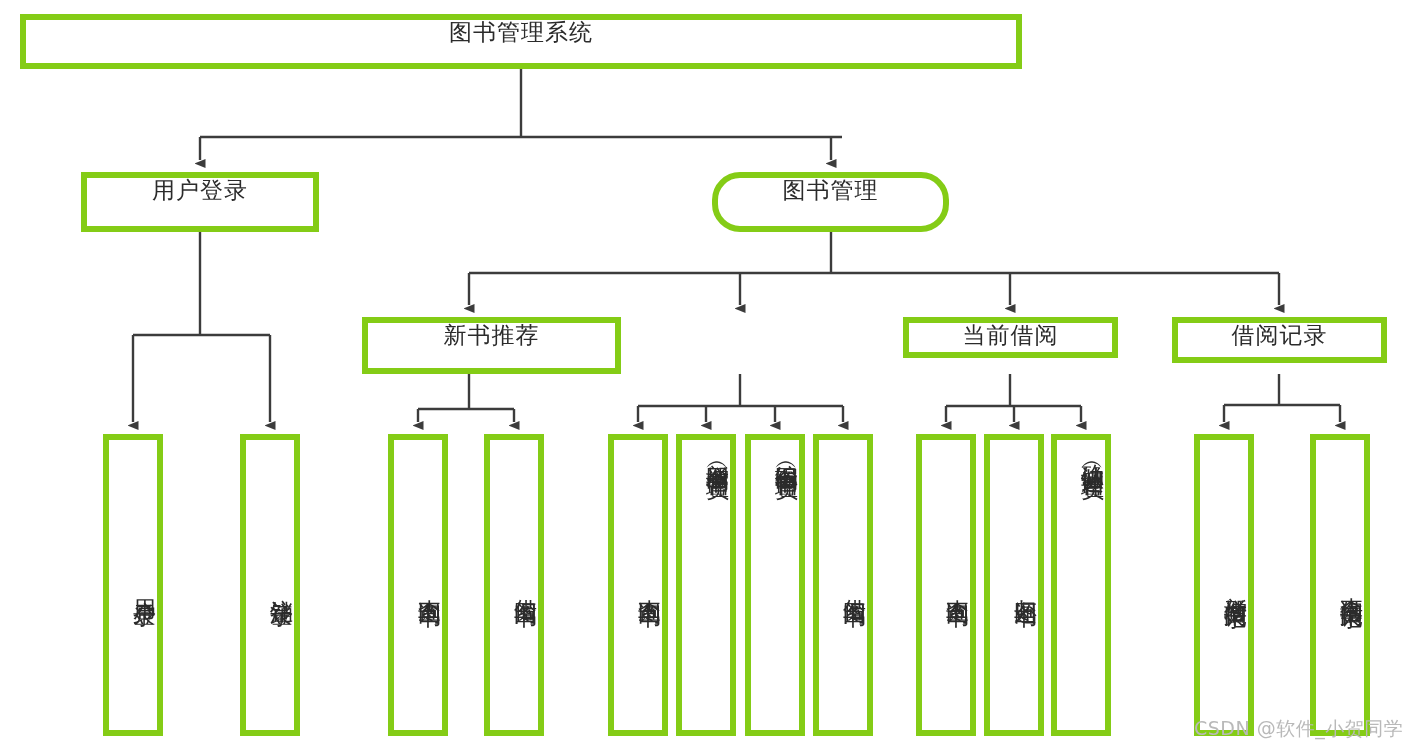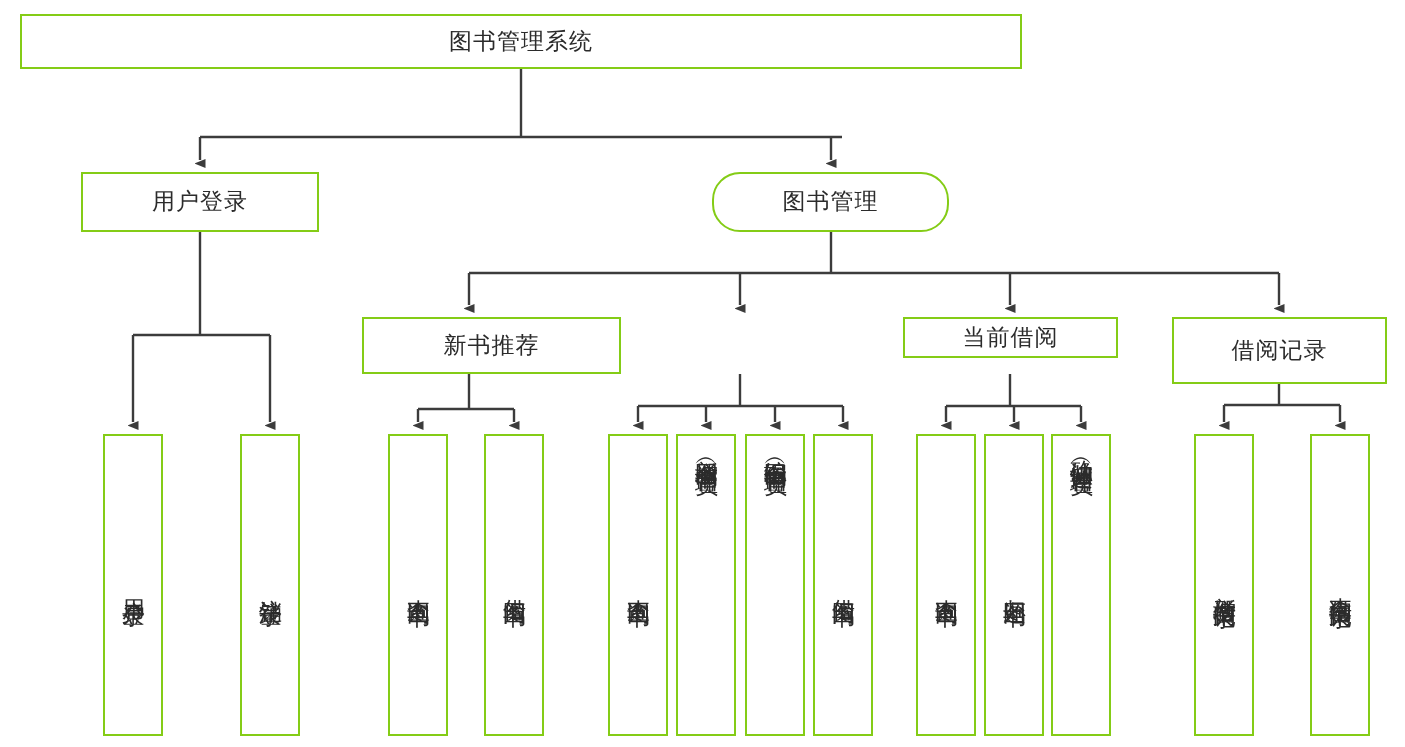--- a/index.html
+++ b/index.html
@@ -20,24 +20,23 @@
   svg.diagram-canvas {
     position: absolute;
     left: 0;
     top: 0;
     width: 1405px;
     height: 747px;
   }
   .node-box {
     position: absolute;
     box-sizing: border-box;
-    border: 2px solid #84cc16;
+    border: 6px solid #84cc16;
     background: #ffffff;
     display: flex;
-    align-items: center;
     justify-content: center;
     color: #2b2b2b;
   }
   .node-box.horizontal {
     font-size: 23px;
     letter-spacing: 1px;
     line-height: 1.1;
   }
   .node-box.vertical {
     writing-mode: vertical-rl;
@@ -137,21 +136,21 @@
   <div class="node-box horizontal" style="left:712px; top:172px; width:237px; height:60px;border-radius:28px;">
     <span>图书管理</span>
   </div>
 
   <div class="node-box horizontal" style="left:362px; top:317px; width:259px; height:57px;">
     <span>新书推荐</span>
   </div>
   <div class="node-box horizontal" style="left:903px; top:317px; width:215px; height:41px;">
     <span>当前借阅</span>
   </div>
-  <div class="node-box horizontal" style="left:1172px; top:317px; width:215px; height:67px;">
+  <div class="node-box horizontal" style="left:1172px; top:317px; width:215px; height:46px;">
     <span>借阅记录</span>
   </div>
 
   <div class="node-box vertical" style="left:103px; top:434px; width:60px; height:302px;">
     <span>用户登录</span>
   </div>
   <div class="node-box vertical" style="left:240px; top:434px; width:60px; height:302px;">
     <span>注销登录</span>
   </div>
 
@@ -185,14 +184,15 @@
     <span>确认归还（管理员）</span>
   </div>
 
   <div class="node-box vertical" style="left:1194px; top:434px; width:60px; height:302px;">
     <span>新增借阅记录</span>
   </div>
   <div class="node-box vertical" style="left:1310px; top:434px; width:60px; height:302px;">
     <span>查询借阅记录</span>
   </div>
 
+  <div class="watermark" style="left:1194px; top:716px;">CSDN @软件_小贺同学</div>
 
 </div>
 
 </body></html>

